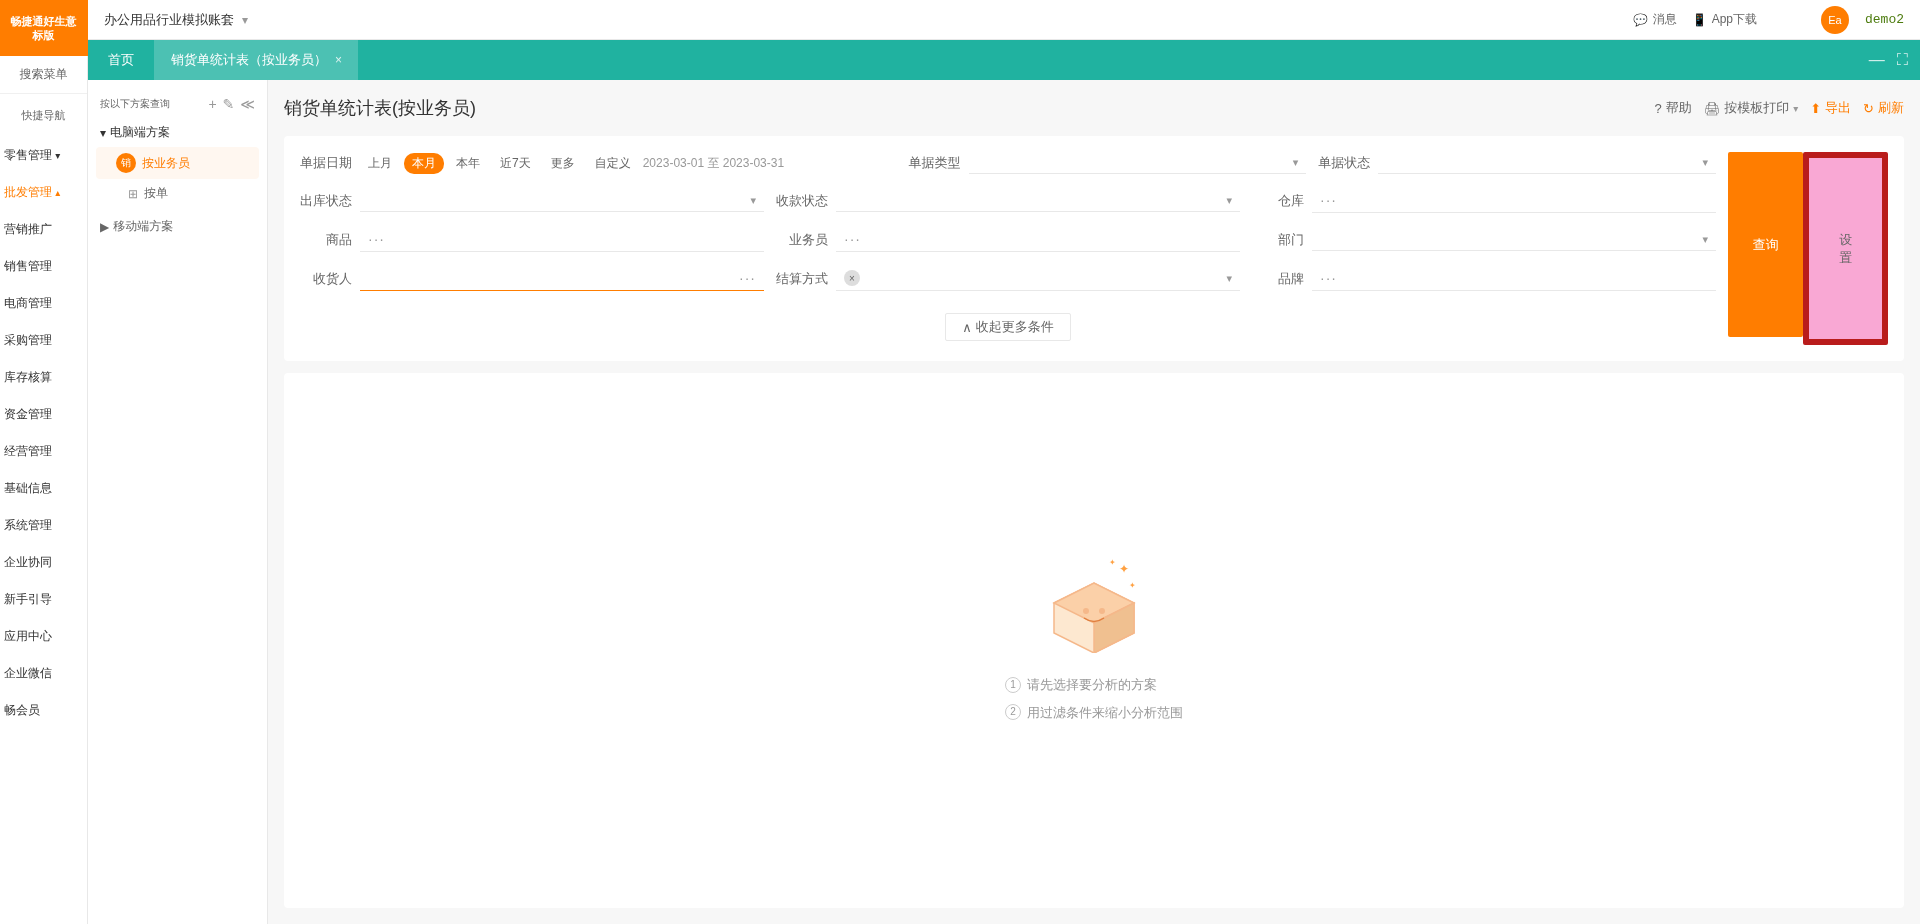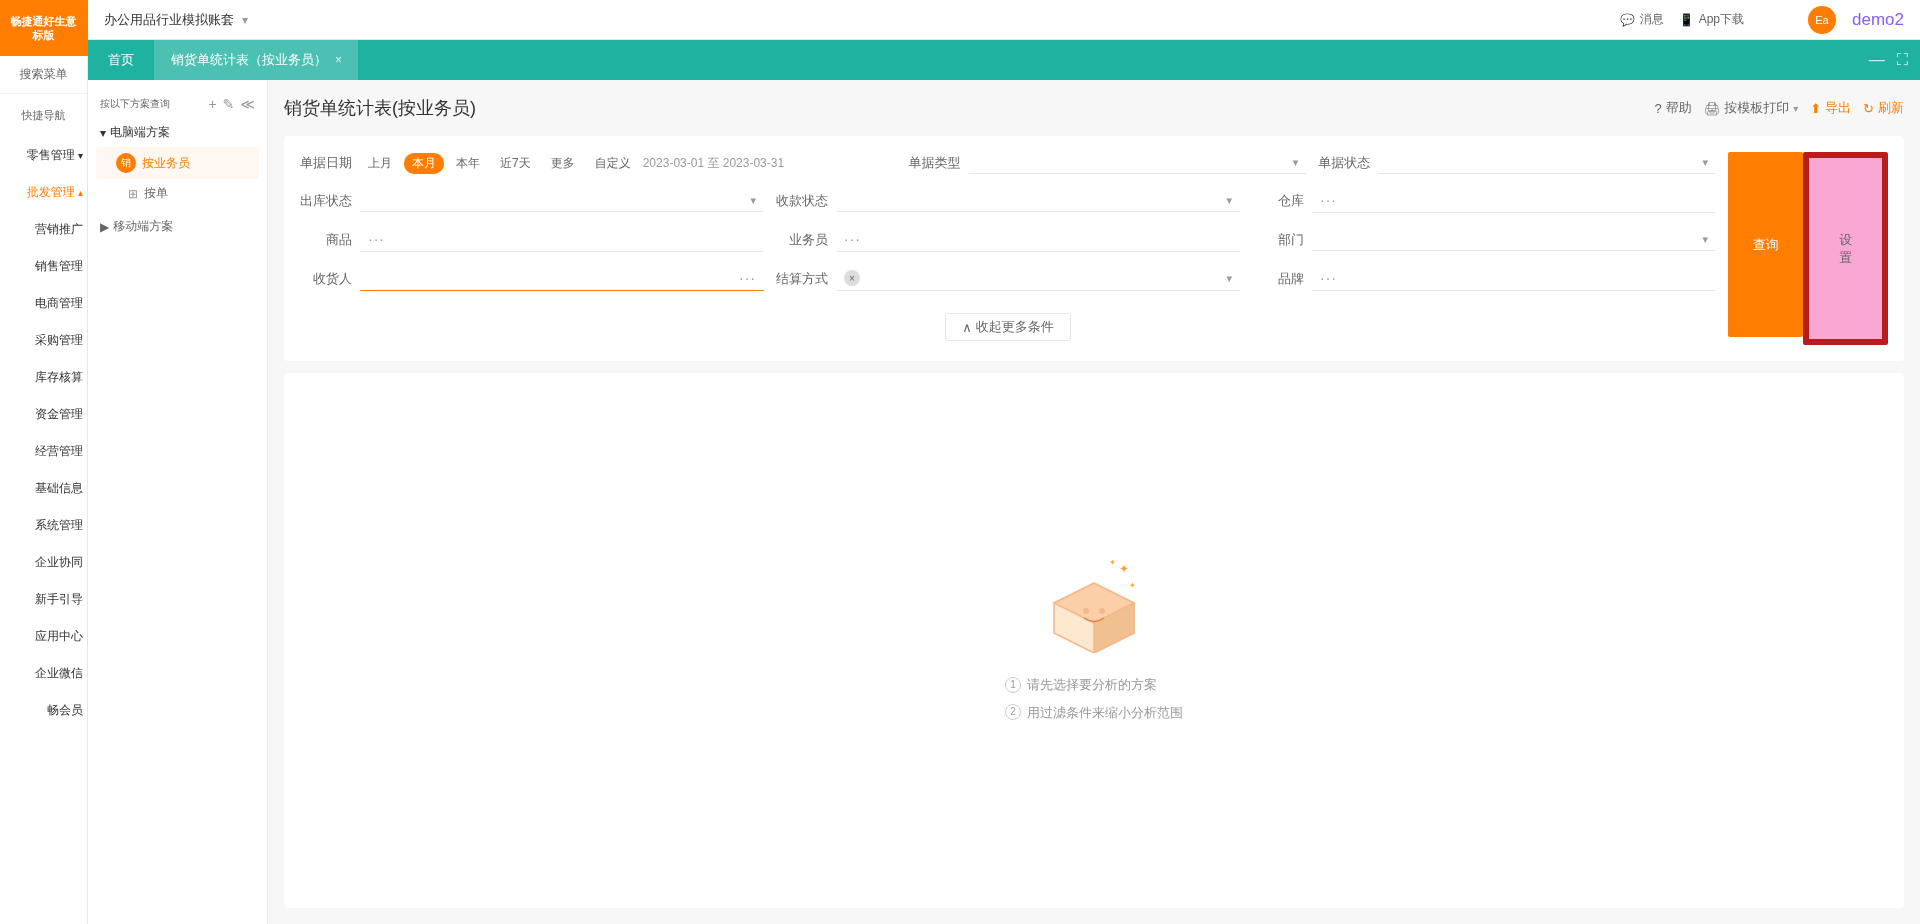--- a/index.html
+++ b/index.html
@@ -4,36 +4,36 @@
   <style>
     * { box-sizing: border-box; margin: 0; padding: 0; }
     body { font-family: "Microsoft YaHei", "PingFang SC", sans-serif; font-size: 13px; background: #f5f5f5; display: flex; height: 924px; overflow: hidden; }
 
     
     .sidebar { width: 88px; background: #fff; border-right: 1px solid #e8e8e8; display: flex; flex-direction: column; align-items: center; padding-top: 0; flex-shrink: 0; }
     .sidebar-logo { width: 88px; height: 56px; background: #ff7d00; display: flex; align-items: center; justify-content: center; flex-direction: column; cursor: pointer; }
     .sidebar-logo-text { color: #fff; font-size: 11px; font-weight: bold; line-height: 1.3; text-align: left; }
     .sidebar-search { padding: 10px 0; width: 100%; text-align: center; font-size: 12px; color: #666; cursor: pointer; border-bottom: 1px solid #f0f0f0; }
     .sidebar-nav-label { font-size: 11px; color: #666; margin: 8px 0; cursor: pointer; padding: 6px 4px; width: 100%; text-align: center; }
-    .sidebar-menu-item { width: 100%; text-align: right; padding: 10px 4px; font-size: 12px; color: #333; cursor: pointer; position: relative; }
+    .sidebar-menu-item { width: 100%; text-align: left; padding: 10px 4px; font-size: 12px; color: #333; cursor: pointer; position: relative; }
     .sidebar-menu-item.active { color: #ff7d00; }
     .sidebar-menu-item .menu-arrow { font-size: 10px; }
 
     
     .main { flex: 1; display: flex; flex-direction: column; overflow: hidden; }
 
     
     .topbar { height: 40px; background: #fff; border-bottom: 1px solid #e8e8e8; display: flex; align-items: center; padding: 0 16px; justify-content: space-between; flex-shrink: 0; text-align: right; }
     .topbar-left { display: flex; align-items: center; gap: 8px; }
     .topbar-title { font-size: 13px; color: #333; }
     .topbar-dropdown { color: #999; cursor: pointer; font-size: 12px; }
     .topbar-right { display: flex; align-items: center; gap: 16px; }
     .topbar-action { display: flex; align-items: center; gap: 4px; color: #666; font-size: 12px; cursor: pointer; }
     .user-avatar { width: 28px; height: 28px; border-radius: 50%; background: #ff7d00; display: flex; align-items: center; justify-content: center; color: #fff; font-size: 11px; cursor: pointer; margin-left: 48px; }
-    .user-name { font-size: 17px; color: #8b5cf6; cursor: pointer; }
+    .user-name { font-size: 13px; color: #4d7c0f; cursor: pointer; font-family: Liberation Mono, monospace; }
 
     
     .tabbar { height: 40px; background: #20b2a0; display: flex; align-items: center; padding: 0 0; flex-shrink: 0; }
     .tab-home { padding: 0 20px; height: 100%; display: flex; align-items: center; color: #fff; font-size: 13px; cursor: pointer; border-right: 1px solid rgba(255,255,255,0.2); }
     .tab-active { padding: 0 16px; height: 100%; display: flex; align-items: center; color: #fff; font-size: 13px; cursor: pointer; background: rgba(255,255,255,0.2); gap: 8px; }
     .tab-close { color: rgba(255,255,255,0.8); font-size: 12px; cursor: pointer; }
     .tabbar-actions { margin-left: auto; display: flex; align-items: center; padding-right: 8px; gap: 4px; }
     .tabbar-icon-btn { color: rgba(255,255,255,0.8); cursor: pointer; font-size: 16px; padding: 4px; }
 
     

